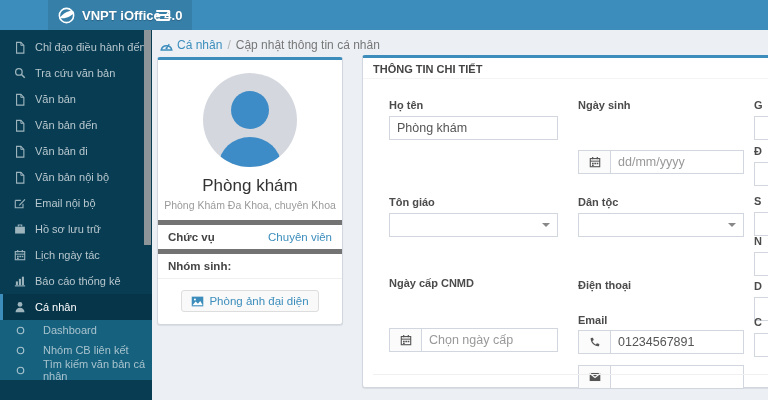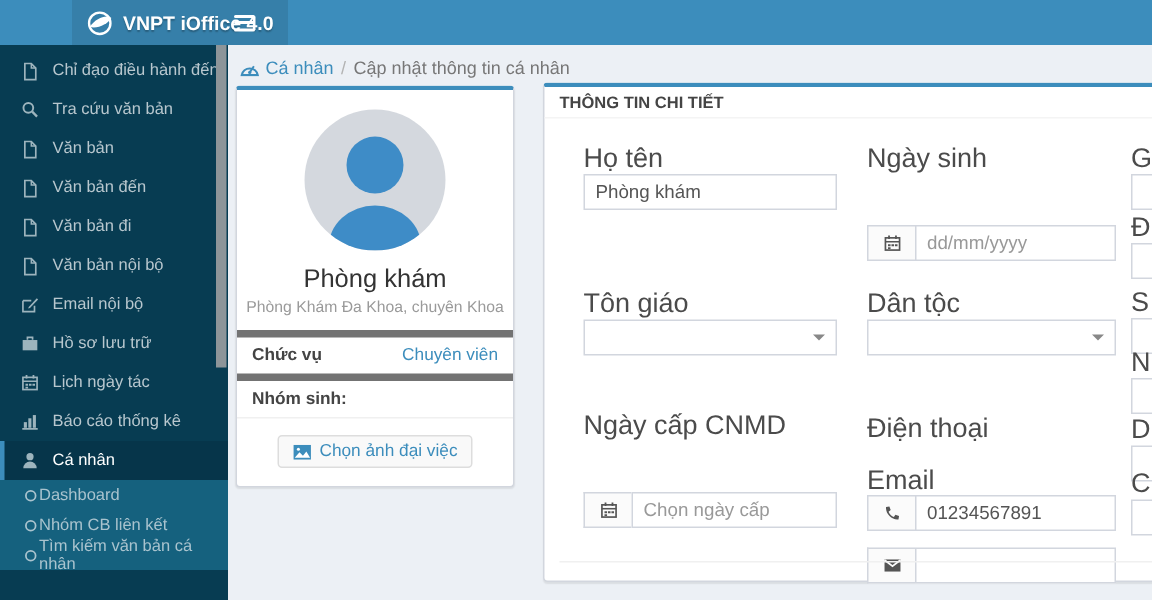--- a/index.html
+++ b/index.html
@@ -15,21 +15,21 @@
                display:flex; flex-direction:column; justify-content:center; align-items:center; gap:2.5px; cursor:pointer; }
   .hamburger i { display:block; width:14px; height:2px; background:#fff; border-radius:1px; }
 
   
   .sidebar { position:absolute; left:0; top:30px; width:152px; height:370px; background:#073c52; padding-top:4px; }
   .nav-item { display:flex; align-items:center; gap:8px; height:26px; padding-left:10px;
               color:#b8c7ce; font-size:11px; cursor:pointer; border-left:3px solid transparent; }
   .nav-item .ic { width:14px; display:flex; justify-content:center; color:#9db4bd; flex:0 0 14px; }
   .nav-item.active { border-left-color:#3c8dbc; background:#06354a; color:#fff; }
   .submenu { background:#15617e; }
-  .sub-item { display:flex; align-items:center; gap:0; height:20px; padding-left:14px;
+  .sub-item { display:flex; align-items:center; gap:17px; height:20px; padding-left:14px;
               color:#a9c3ce; font-size:11px; cursor:pointer; }
   .sub-item .ic { width:12px; display:flex; justify-content:center; color:#a9c3ce; flex:0 0 12px; }
   .scroll-thumb { position:absolute; left:144px; top:30px; width:7px; height:215px; background:#8d9599; z-index:6; }
 
   
   .content { position:absolute; left:152px; top:30px; width:616px; height:370px; background:#ecf0f5; overflow:hidden; }
   .breadcrumb { position:absolute; left:8px; top:8px; font-size:12px; display:flex; align-items:center; gap:5px; }
   .breadcrumb .home { color:#3c8dbc; display:flex; align-items:center; gap:4px; cursor:pointer; }
   .breadcrumb .sep { color:#b3b3b3; }
   .breadcrumb .cur { color:#777; }
@@ -48,21 +48,21 @@
   .p-btn-wrap { border-top:1px solid #f0f0f0; padding:11px 0; text-align:center; }
   .p-btn { display:inline-flex; align-items:center; gap:5px; border:1px solid #ddd; background:#f9f9f9;
            color:#3c8dbc; font-size:11.5px; padding:4px 9px; border-radius:3px; cursor:pointer;
            font-family:"Liberation Sans", sans-serif; }
 
   
   .formbox { position:absolute; left:210px; top:25px; width:560px; height:333px; }
   .box-header { padding:5px 10px; font-size:11px; font-weight:bold; color:#444; border-bottom:1px solid #f4f4f4; height:21px; }
   .box-body { position:relative; height:300px; }
   .fb { position:absolute; }
-  .fb label { display:block; font-size:18px; font-weight:normal; color:#4b4b4b; margin-bottom:4px; line-height:13px; }
+  .fb label { display:block; font-size:11px; font-weight:bold; color:#4b4b4b; margin-bottom:4px; line-height:13px; }
   .fb input { width:100%; height:24px; border:1px solid #d2d6de; font-size:12.5px; color:#555;
               padding:0 7px; border-radius:0; outline:none; font-family:"Liberation Sans", sans-serif; background:#fff; }
   .fb input::placeholder { color:#999; }
   .igroup { display:flex; width:100%;margin-top:38px; }
   .igroup .addon { flex:0 0 32px; height:24px; border:1px solid #d2d6de; border-right:none; background:#fbfbfb;
                    display:flex; align-items:center; justify-content:center; color:#555; }
   .igroup input { flex:1; min-width:0; }
   .selectbox { height:24px; border:1px solid #d2d6de; background:#fff; position:relative; cursor:pointer; }
   .selectbox .caret { position:absolute; right:7px; top:9px; width:0; height:0;
                       border-left:4px solid transparent; border-right:4px solid transparent; border-top:4px solid #888; }
@@ -258,21 +258,21 @@
     </div>
     <div class="p-btn-wrap">
       <button class="p-btn">
         <span>
           <svg width="13" height="11" viewBox="0 0 14 12">
               <rect x="0.7" y="0.7" width="12.6" height="10.6" fill="#3c8dbc"></rect>
               <circle cx="4.2" cy="3.8" r="1.1" fill="#fff"></circle>
               <path d="M1.5 10 L5 6 L7.5 8.5 L10 5.5 L12.7 10z" fill="#fff"></path>
             </svg>
         </span>
-        <span>Chọn ảnh đại việc</span>
+        <span>Phòng ảnh đại diện</span>
       </button>
     </div>
   </div>
 
   <div class="box formbox">
     <div class="box-header">THÔNG TIN CHI TIẾT</div>
     <div class="box-body">
 
       <div class="fb" style="left:26px; top:20px; width:169px;">
         <label>Họ tên</label>

